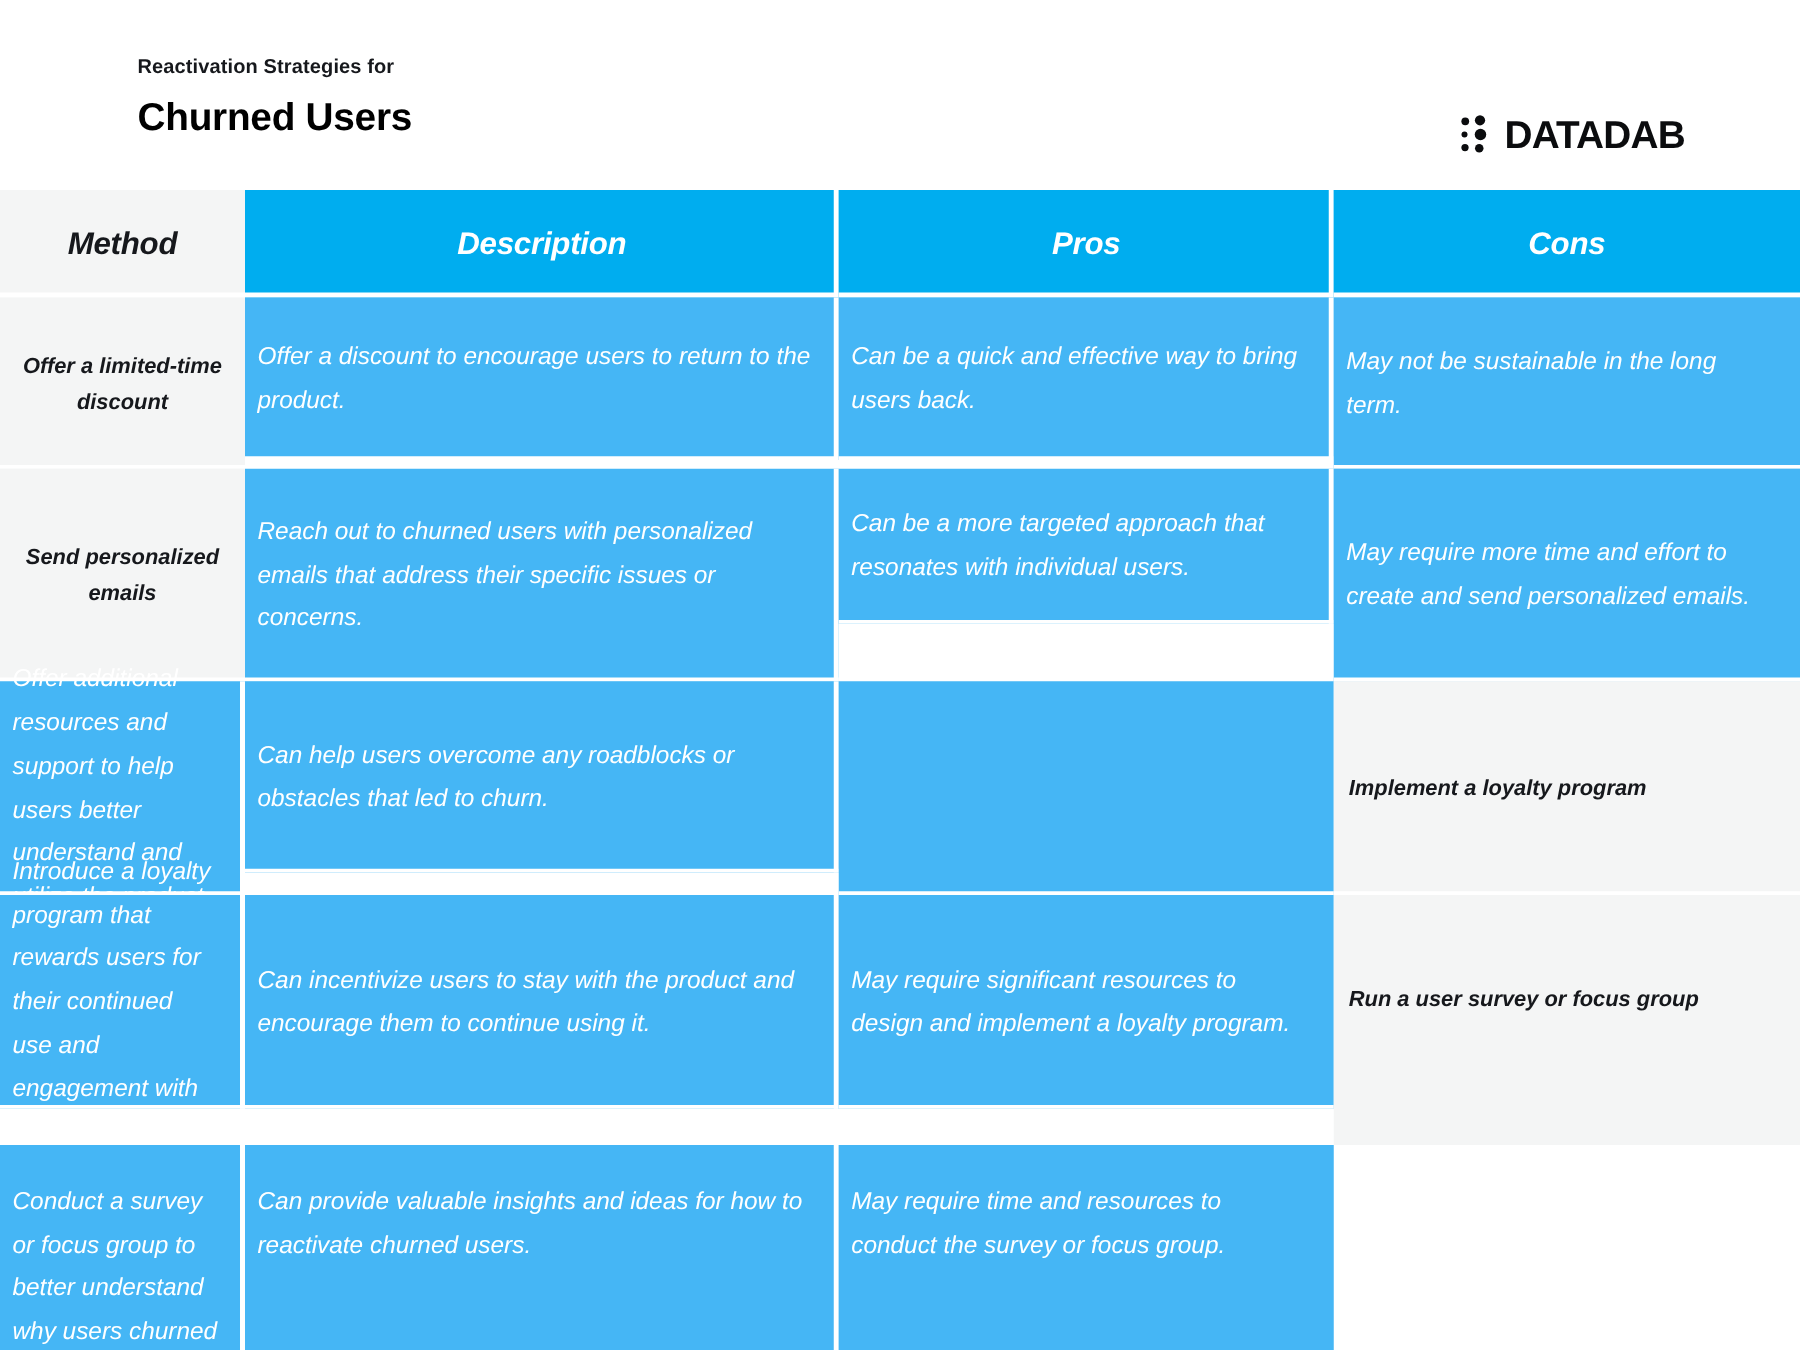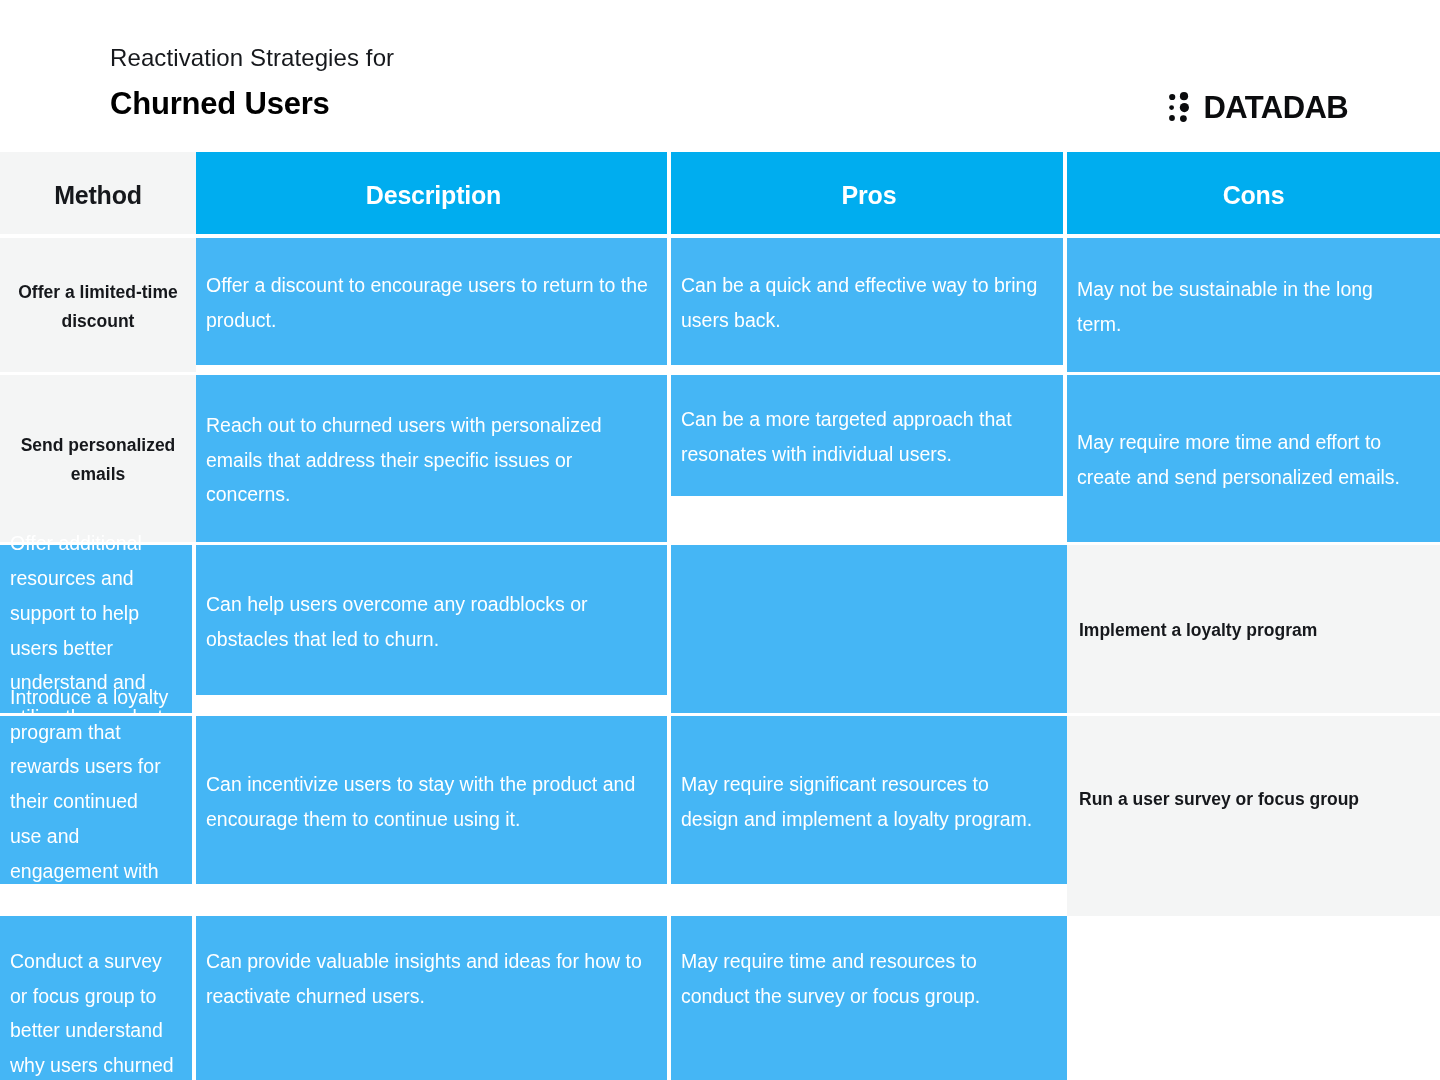--- a/index.html
+++ b/index.html
@@ -11,21 +11,21 @@
   }
   .page { position:relative; width:1440px; height:1080px; background:#ffffff; }
 
   
   .top {
     position:absolute; left:0; top:0; width:1440px; height:152px;
     background:#ffffff;
   }
   .titles { position:absolute; left:110px; top:44px; }
   .eyebrow {
-    font-size:24px; font-weight:400; color:#16181c;
+    font-size:16px; font-weight:700; color:#16181c;
     letter-spacing:0.1px; line-height:1.2;
   }
   .headline {
     margin-top:13px;
     font-size:31px; font-weight:700; color:#000000;
     letter-spacing:-0.2px; line-height:1.15;
   }
 
   .logo {
     position:absolute; right:92px; top:92px;
@@ -38,21 +38,21 @@
   }
 
   
   .table {
     position:absolute; left:0; top:152px;
     width:1440px;
     display:grid;
     grid-template-columns:196px 475px 396px 373px;
     column-gap:0;
   }
-  .cell { position:relative; }
+  .cell { position:relative;font-style:italic; }
 
   
   .th {
     height:86px;
     display:flex; align-items:center; justify-content:center;
     font-size:25px; font-weight:700; letter-spacing:-0.2px;
   }
   .th-method { background:#f4f5f5; color:#16181c; }
   .th-blue   { background:#00ADEF; color:#ffffff; }
 

